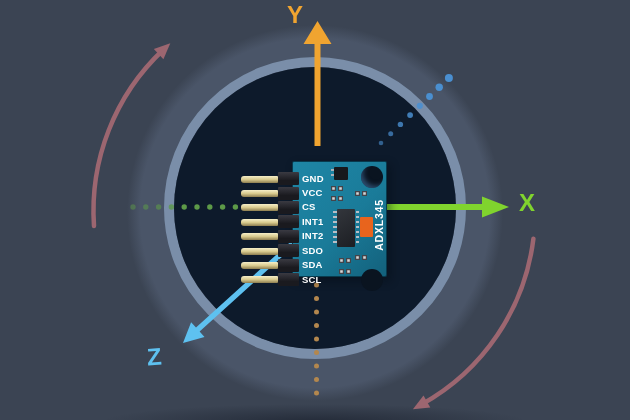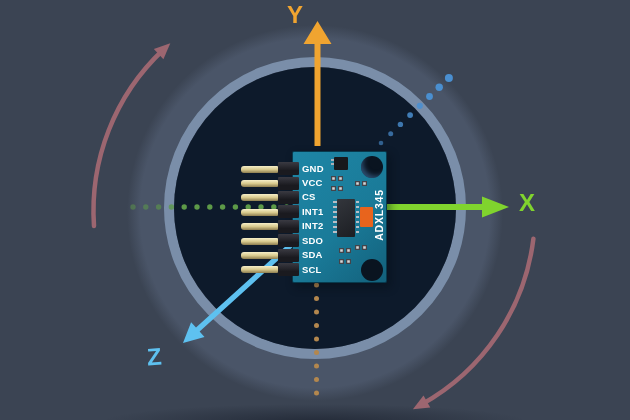--- a/index.html
+++ b/index.html
@@ -12,21 +12,21 @@
   .disc{position:absolute;left:127px;top:25px;width:376px;height:376px;border-radius:50%;
     background:radial-gradient(closest-side,var(--c-outer_disc) 0%,var(--c-outer_disc) 93%,rgba(74,85,104,0) 100%);}
   .ring{position:absolute;left:164px;top:57px;width:282px;height:282px;border-radius:50%;
     border:10px solid var(--c-ring);opacity:.7;box-sizing:content-box;}
   .core{position:absolute;left:174px;top:67px;width:282px;height:282px;border-radius:50%;
     background:var(--c-inner_circle);}
   .ground{position:absolute;left:30px;top:398px;width:570px;height:48px;border-radius:50%;
     background:radial-gradient(closest-side,rgba(16,22,34,.55),rgba(16,22,34,0) 75%);}
   svg.decor{position:absolute;left:0;top:0;}
   
-  .board{position:absolute;left:292px;top:151px;width:95px;height:132px;box-sizing:border-box;
+  .board{position:absolute;left:292px;top:161px;width:95px;height:116px;box-sizing:border-box;
     background:linear-gradient(135deg,#1e86a6,var(--c-pcb) 55%,#13617c);
     border:1px solid rgba(7,55,74,.95);border-radius:2px;
     box-shadow:3px 4px 10px rgba(5,10,18,.45);}
   .hblock{position:absolute;left:-15px;width:21px;height:13px;border-radius:1px;
     background:linear-gradient(180deg,#3a3a42,#1a1a1f 65%);}
   .pin{position:absolute;left:-52px;width:37px;height:6.5px;border-radius:3px 1px 1px 3px;
     background:linear-gradient(180deg,#f6efc8,#d8ca8e 50%,#8d7d4f);}
   .plabel{position:absolute;left:9px;color:#fff;font-size:9.5px;font-weight:700;letter-spacing:.2px;line-height:12px;}
   .hole{position:absolute;width:22px;height:22px;border-radius:50%;background:#0a1420;}
   .hole-top{left:68px;top:4px;box-shadow:inset 4px -4px 5px -2px rgba(74,126,178,.55);}

